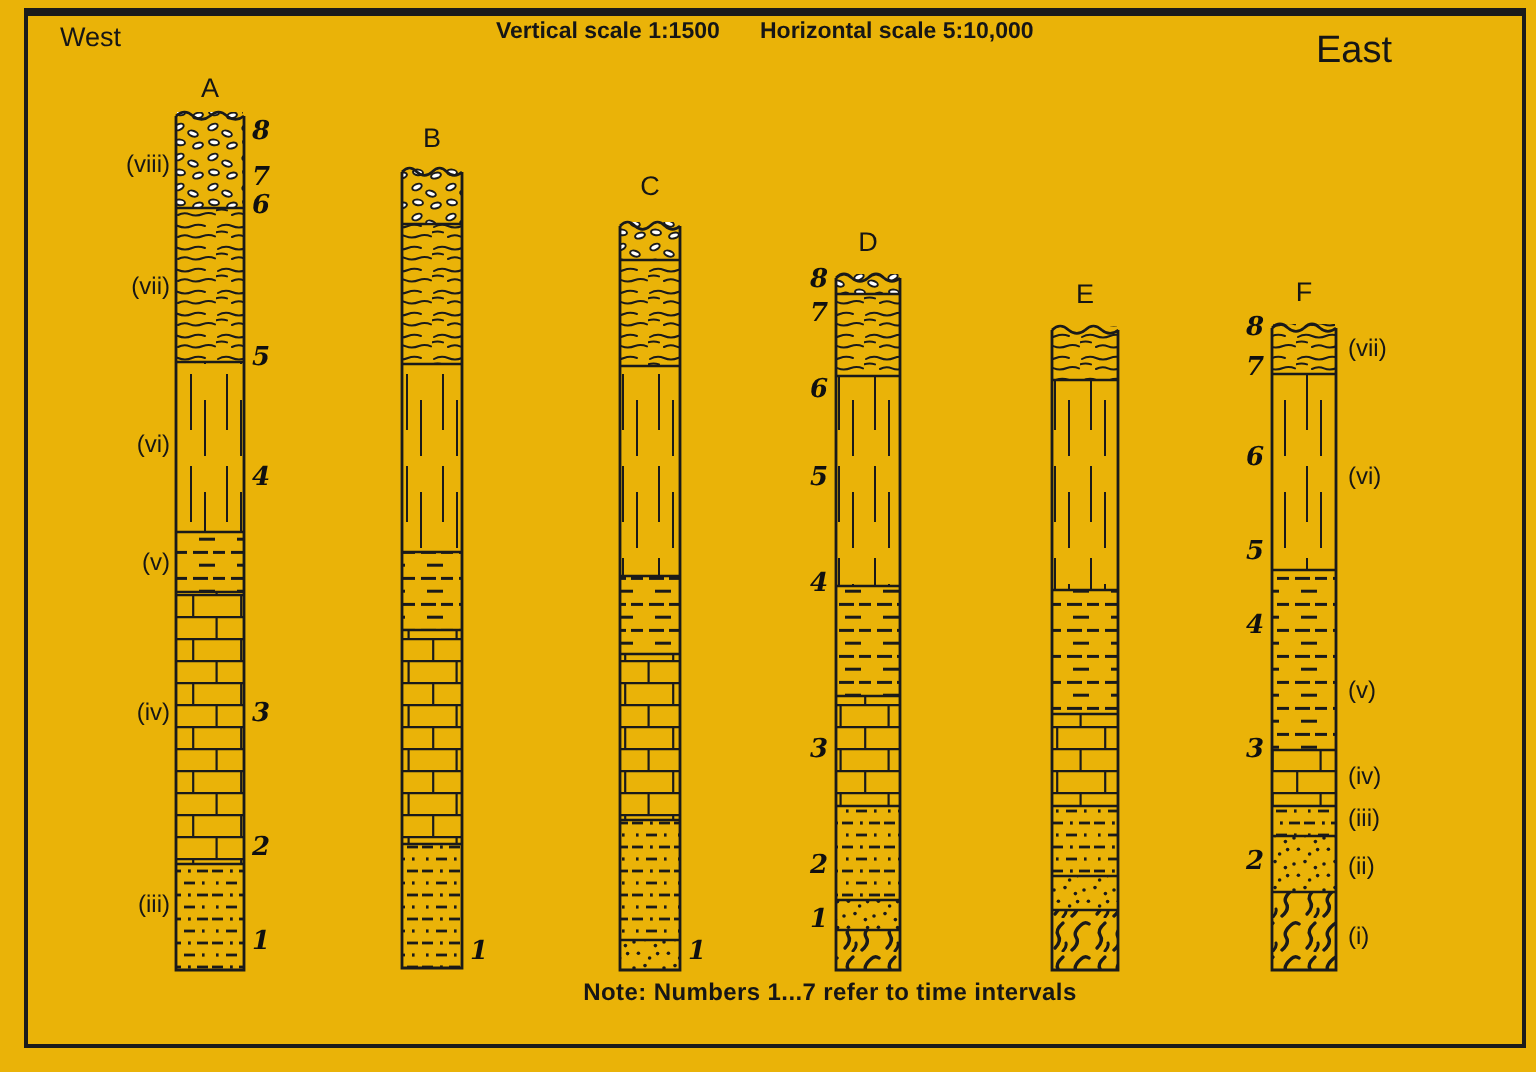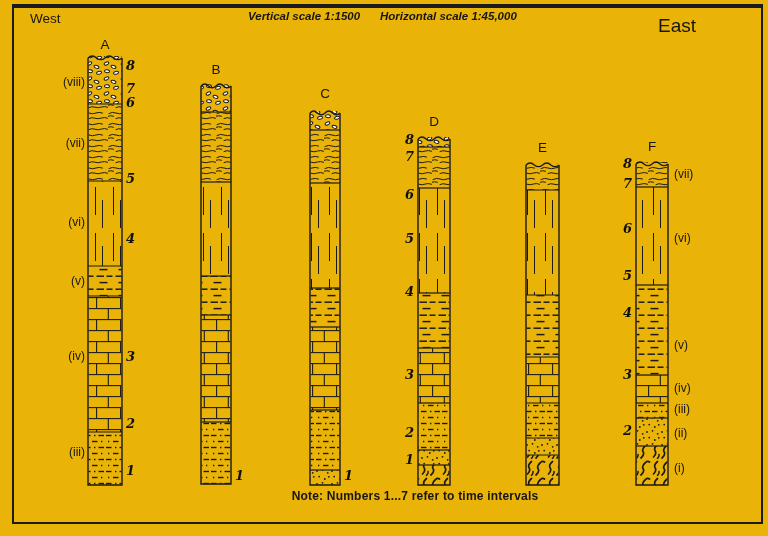--- a/index.html
+++ b/index.html
@@ -7,40 +7,40 @@
     position:relative;width:768px;height:536px;background:#eab308;overflow:hidden;
     font-family:"Liberation Sans",sans-serif;color:#161616;padding-left:32px;
   }
   .frame{
     position:absolute;left:12px;top:4px;width:747px;height:514px;
     border:2px solid #1b1b1b;border-top-width:4px;background:transparent;
   }
   .hdr{position:absolute;white-space:nowrap;}
   .west-label{left:30px;top:11px;font-size:13.5px;}
   .east-label{left:658px;top:15px;font-size:19px;text-align:center;}
-  .scale-label{font-style:italic;font-weight:700;font-size:11.5px;}
+  .scale-label{font-weight:700;font-size:11.5px;}
   .vscale{left:248px;top:10px;}
   .hscale{left:380px;top:10px;}
   .note{
     position:absolute;left:100px;top:489px;width:630px;text-align:center;
     font-size:12px;font-weight:700;letter-spacing:0.2px;
   }
   #diagram-host{position:absolute;left:0;top:0;width:768px;height:536px;}
   .colletter{font:13.5px "Liberation Sans",sans-serif;fill:#161616;}
   .num{font:italic 700 13px "DejaVu Serif",serif;fill:#101010;}
   .unitlab{font:12px "Liberation Sans",sans-serif;fill:#161616;}
 </style>
 </head>
 <body>
 
 <div class="stage">
   <div class="frame"></div>
   <div class="hdr west-label">West</div>
   <div class="hdr scale-label vscale">Vertical scale 1:1500</div>
-  <div class="hdr scale-label hscale">Horizontal scale 1:45,000</div>
+  <div class="hdr scale-label hscale">Horizontal scale 5:10,000</div>
   <div class="hdr east-label">East</div>
   <div id="diagram-host"><svg width="768" height="536" viewBox="0 0 768 536">
         <defs>
           <pattern id="pat-viii" width="17" height="15" patternUnits="userSpaceOnUse">
             <ellipse cx="4.5" cy="3.5" rx="2.5" ry="1.4" fill="#fff" stroke="#1a1a1a" stroke-width="1" transform="rotate(-25 4.5 3.5)"></ellipse>
             <ellipse cx="11.5" cy="6.8" rx="2.5" ry="1.4" fill="#fff" stroke="#1a1a1a" stroke-width="1" transform="rotate(18 11.5 6.8)"></ellipse>
             <ellipse cx="5" cy="11.2" rx="2.5" ry="1.4" fill="#fff" stroke="#1a1a1a" stroke-width="1" transform="rotate(8 5 11.2)"></ellipse>
             <ellipse cx="14" cy="12.8" rx="2.5" ry="1.4" fill="#fff" stroke="#1a1a1a" stroke-width="1" transform="rotate(-15 14 12.8)"></ellipse>
           </pattern>
           <pattern id="pat-vii" width="27" height="11" patternUnits="userSpaceOnUse">

